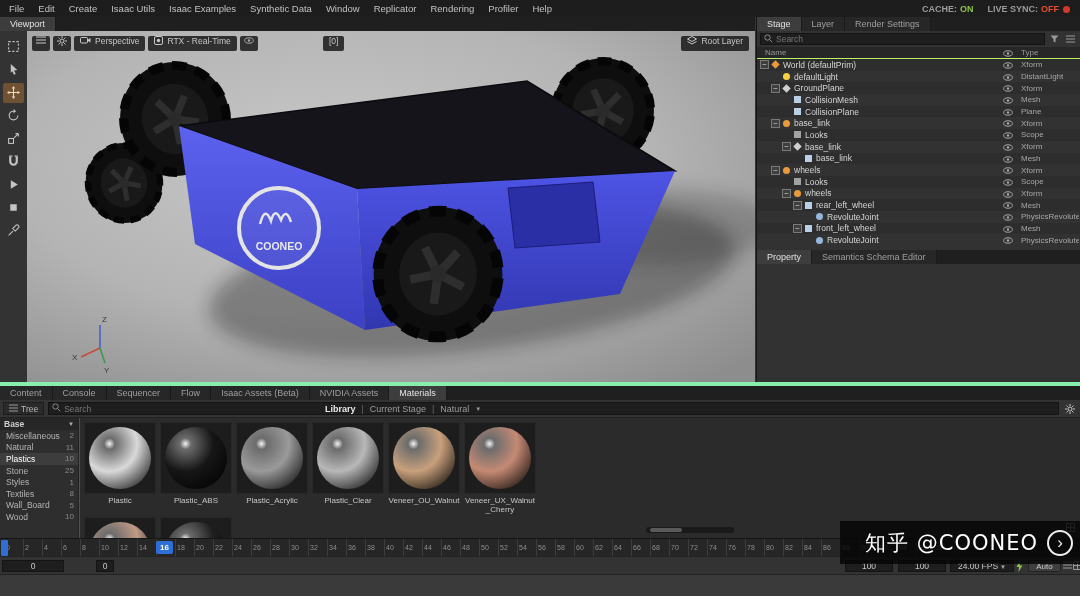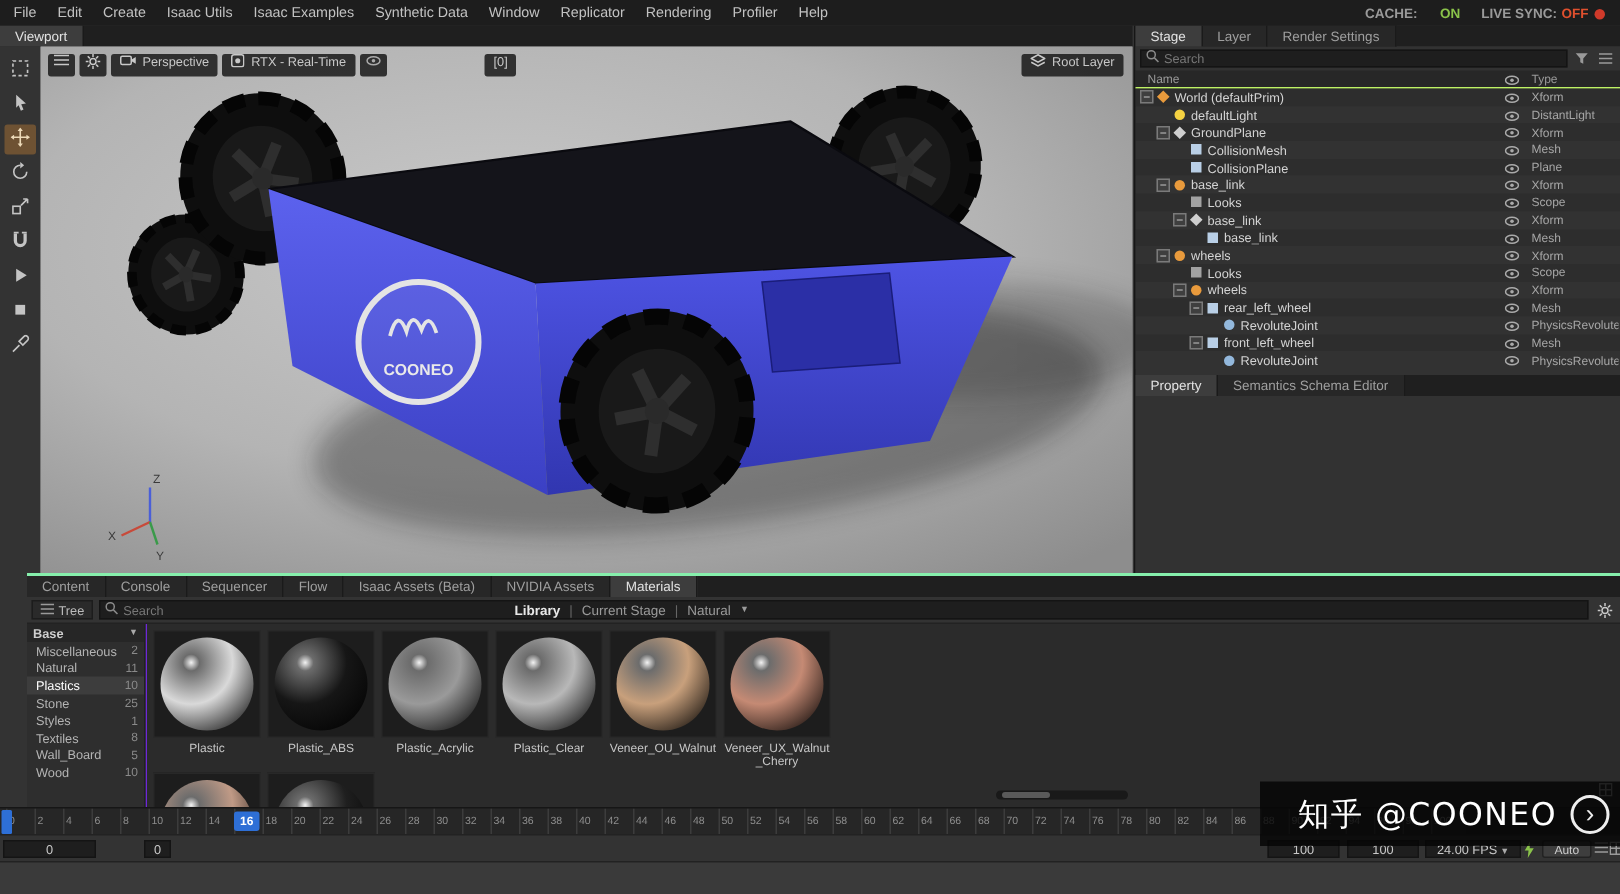--- a/index.html
+++ b/index.html
@@ -3,21 +3,21 @@
 <meta charset="utf-8">
 <style>
 *{margin:0;padding:0;box-sizing:border-box}
 html,body{background:#222}
 .app{position:relative;width:1080px;height:596px;background:#333;font-family:"Liberation Sans","DejaVu Sans",sans-serif;overflow:hidden;color:#c8c8c8;font-size:10px;user-select:none}
 
 .menubar{position:absolute;top:0;left:0;right:0;height:17px;background:#1d1d1d;display:flex;align-items:center;z-index:5}
 .menu-items{display:flex;height:100%;align-items:center;padding-left:2px}
 .menu-item{padding:0 7px;font-size:9.5px;color:#c2c2c2;line-height:17px;cursor:default}
 .menu-right{margin-left:auto;display:flex;align-items:center;gap:14px;padding-right:10px;font-size:9px;color:#9a9a9a;font-weight:bold}
-.val-on{color:#8ac34a;margin-left:15px}
+.val-on{color:#8ac34a;margin-left:3px}
 .val-off{color:#e0502e;margin-left:3px}
 .sync-dot{width:7px;height:7px;border-radius:50%;background:#d03a2a;display:inline-block;margin-left:4px;vertical-align:middle}
 
 .tab{height:100%;display:flex;align-items:center;padding:0 10px;background:#272727;border-right:1px solid #1a1a1a;font-size:9px;color:#9f9f9f;white-space:nowrap;cursor:default}
 .tab.active{background:#3d3d3d;color:#e2e2e2}
 .vp-tabbar{position:absolute;top:17px;left:0;width:755px;height:14px;background:#1f1f1f;display:flex}
 
 .viewport-wrap{position:absolute;top:31px;left:0;width:755px;height:351px}
 .toolcol{position:absolute;top:0;left:0;width:27px;height:100%;background:#333;border-right:1px solid:#222;display:flex;flex-direction:column;align-items:center;padding-top:6px;gap:3px}
 .tool-btn{width:21px;height:20px;display:flex;align-items:center;justify-content:center;border-radius:2px}
@@ -48,21 +48,21 @@
 .exp-sp{width:12px;flex:none}
 .pi{width:7px;height:7px;margin-right:4px;flex:none;display:inline-block}
 .pi-diamond{transform:rotate(45deg) scale(.85)}
 .pi-circle{border-radius:50%}
 .srow-label{color:#d4d4d4;white-space:nowrap;max-width:165px;overflow:hidden}
 .srow-eye{position:absolute;left:246px;top:2px}
 .srow-type{position:absolute;left:264px;width:58px;color:#a6a6a6;font-size:8px;white-space:nowrap;overflow:hidden}
 .prop-tabs{position:absolute;top:233px;left:0;right:0;height:14px;background:#1f1f1f;display:flex}
 .prop-body{position:absolute;top:247px;left:0;right:0;bottom:0;background:#323232}
 
-.bottom-panel{position:absolute;top:382px;left:18px;right:0;height:156px;background:#6d28d9;border-top:2px solid #86efac}
+.bottom-panel{position:absolute;top:382px;left:0;right:0;height:156px;background:#6d28d9;border-top:4px solid #86efac}
 .bp-tabs{height:14px;background:#1f1f1f;display:flex}
 .bp-toolbar{position:absolute;top:14px;left:0;right:0;height:18px;background:#333;border-bottom:1px solid #222;display:flex;align-items:center;padding:0 3px;gap:4px}
 .tree-btn{height:13px;background:#2a2a2a;border:1px solid #1c1c1c;display:flex;align-items:center;gap:3px;padding:0 5px;font-size:8.5px;color:#bbb}
 .bp-search{width:178px;height:13px}
 .source-tabs{position:absolute;left:325px;top:0;height:18px;display:flex;align-items:center;gap:6px;font-size:9px}
 .src{color:#9a9a9a}
 .src.active{color:#e8e8e8;font-weight:bold}
 .src-sep{color:#666}
 .src-caret{color:#9a9a9a;font-size:6px}
 .bp-cats{position:absolute;top:32px;left:0;width:79px;bottom:0;background:#2e2e2e;border-right:1px solid #222;font-size:8.5px}

